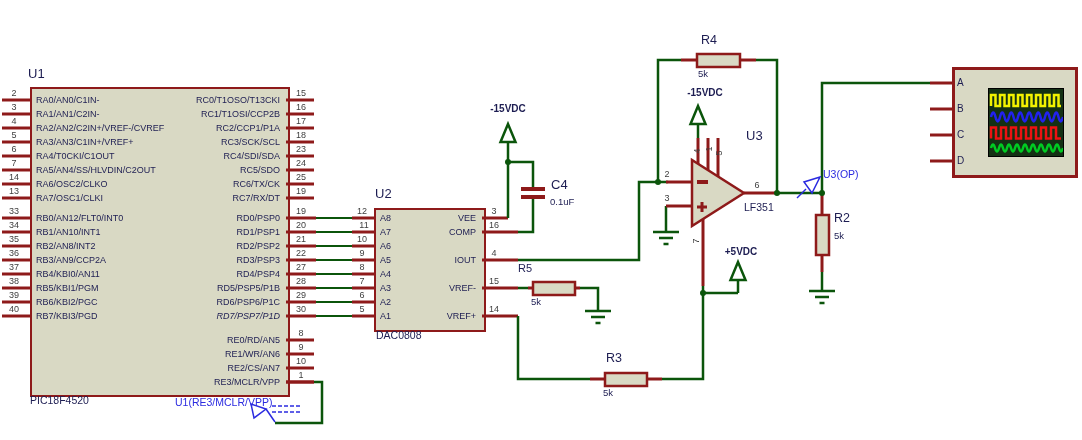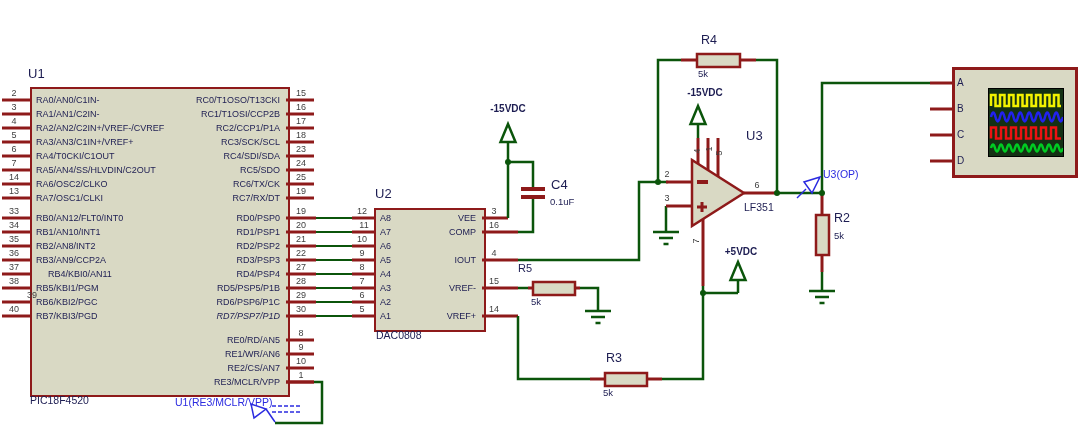--- a/index.html
+++ b/index.html
@@ -210,24 +210,24 @@
       <div class="t pname" style="left:36px;top:193px;">RA7/OSC1/CLKI</div>
       <div class="t pnum" style="left:2px;top:206px;">33</div>
       <div class="t pname" style="left:36px;top:213px;">RB0/AN12/FLT0/INT0</div>
       <div class="t pnum" style="left:2px;top:220px;">34</div>
       <div class="t pname" style="left:36px;top:227px;">RB1/AN10/INT1</div>
       <div class="t pnum" style="left:2px;top:234px;">35</div>
       <div class="t pname" style="left:36px;top:241px;">RB2/AN8/INT2</div>
       <div class="t pnum" style="left:2px;top:248px;">36</div>
       <div class="t pname" style="left:36px;top:255px;">RB3/AN9/CCP2A</div>
       <div class="t pnum" style="left:2px;top:262px;">37</div>
-      <div class="t pname" style="left:36px;top:269px;margin-left:12px;">RB4/KBI0/AN11</div>
+      <div class="t pname" style="left:36px;top:269px;">RB4/KBI0/AN11</div>
       <div class="t pnum" style="left:2px;top:276px;">38</div>
       <div class="t pname" style="left:36px;top:283px;">RB5/KBI1/PGM</div>
-      <div class="t pnum" style="left:20px;top:290px;">39</div>
+      <div class="t pnum" style="left:2px;top:290px;">39</div>
       <div class="t pname" style="left:36px;top:297px;">RB6/KBI2/PGC</div>
       <div class="t pnum" style="left:2px;top:304px;">40</div>
       <div class="t pname" style="left:36px;top:311px;">RB7/KBI3/PGD</div>
       <div class="t pnum" style="left:289px;top:88px;">15</div>
       <div class="t pname" style="left:130px;top:95px;width:150px;text-align:right;">RC0/T1OSO/T13CKI</div>
       <div class="t pnum" style="left:289px;top:102px;">16</div>
       <div class="t pname" style="left:130px;top:109px;width:150px;text-align:right;">RC1/T1OSI/CCP2B</div>
       <div class="t pnum" style="left:289px;top:116px;">17</div>
       <div class="t pname" style="left:130px;top:123px;width:150px;text-align:right;">RC2/CCP1/P1A</div>
       <div class="t pnum" style="left:289px;top:130px;">18</div>

